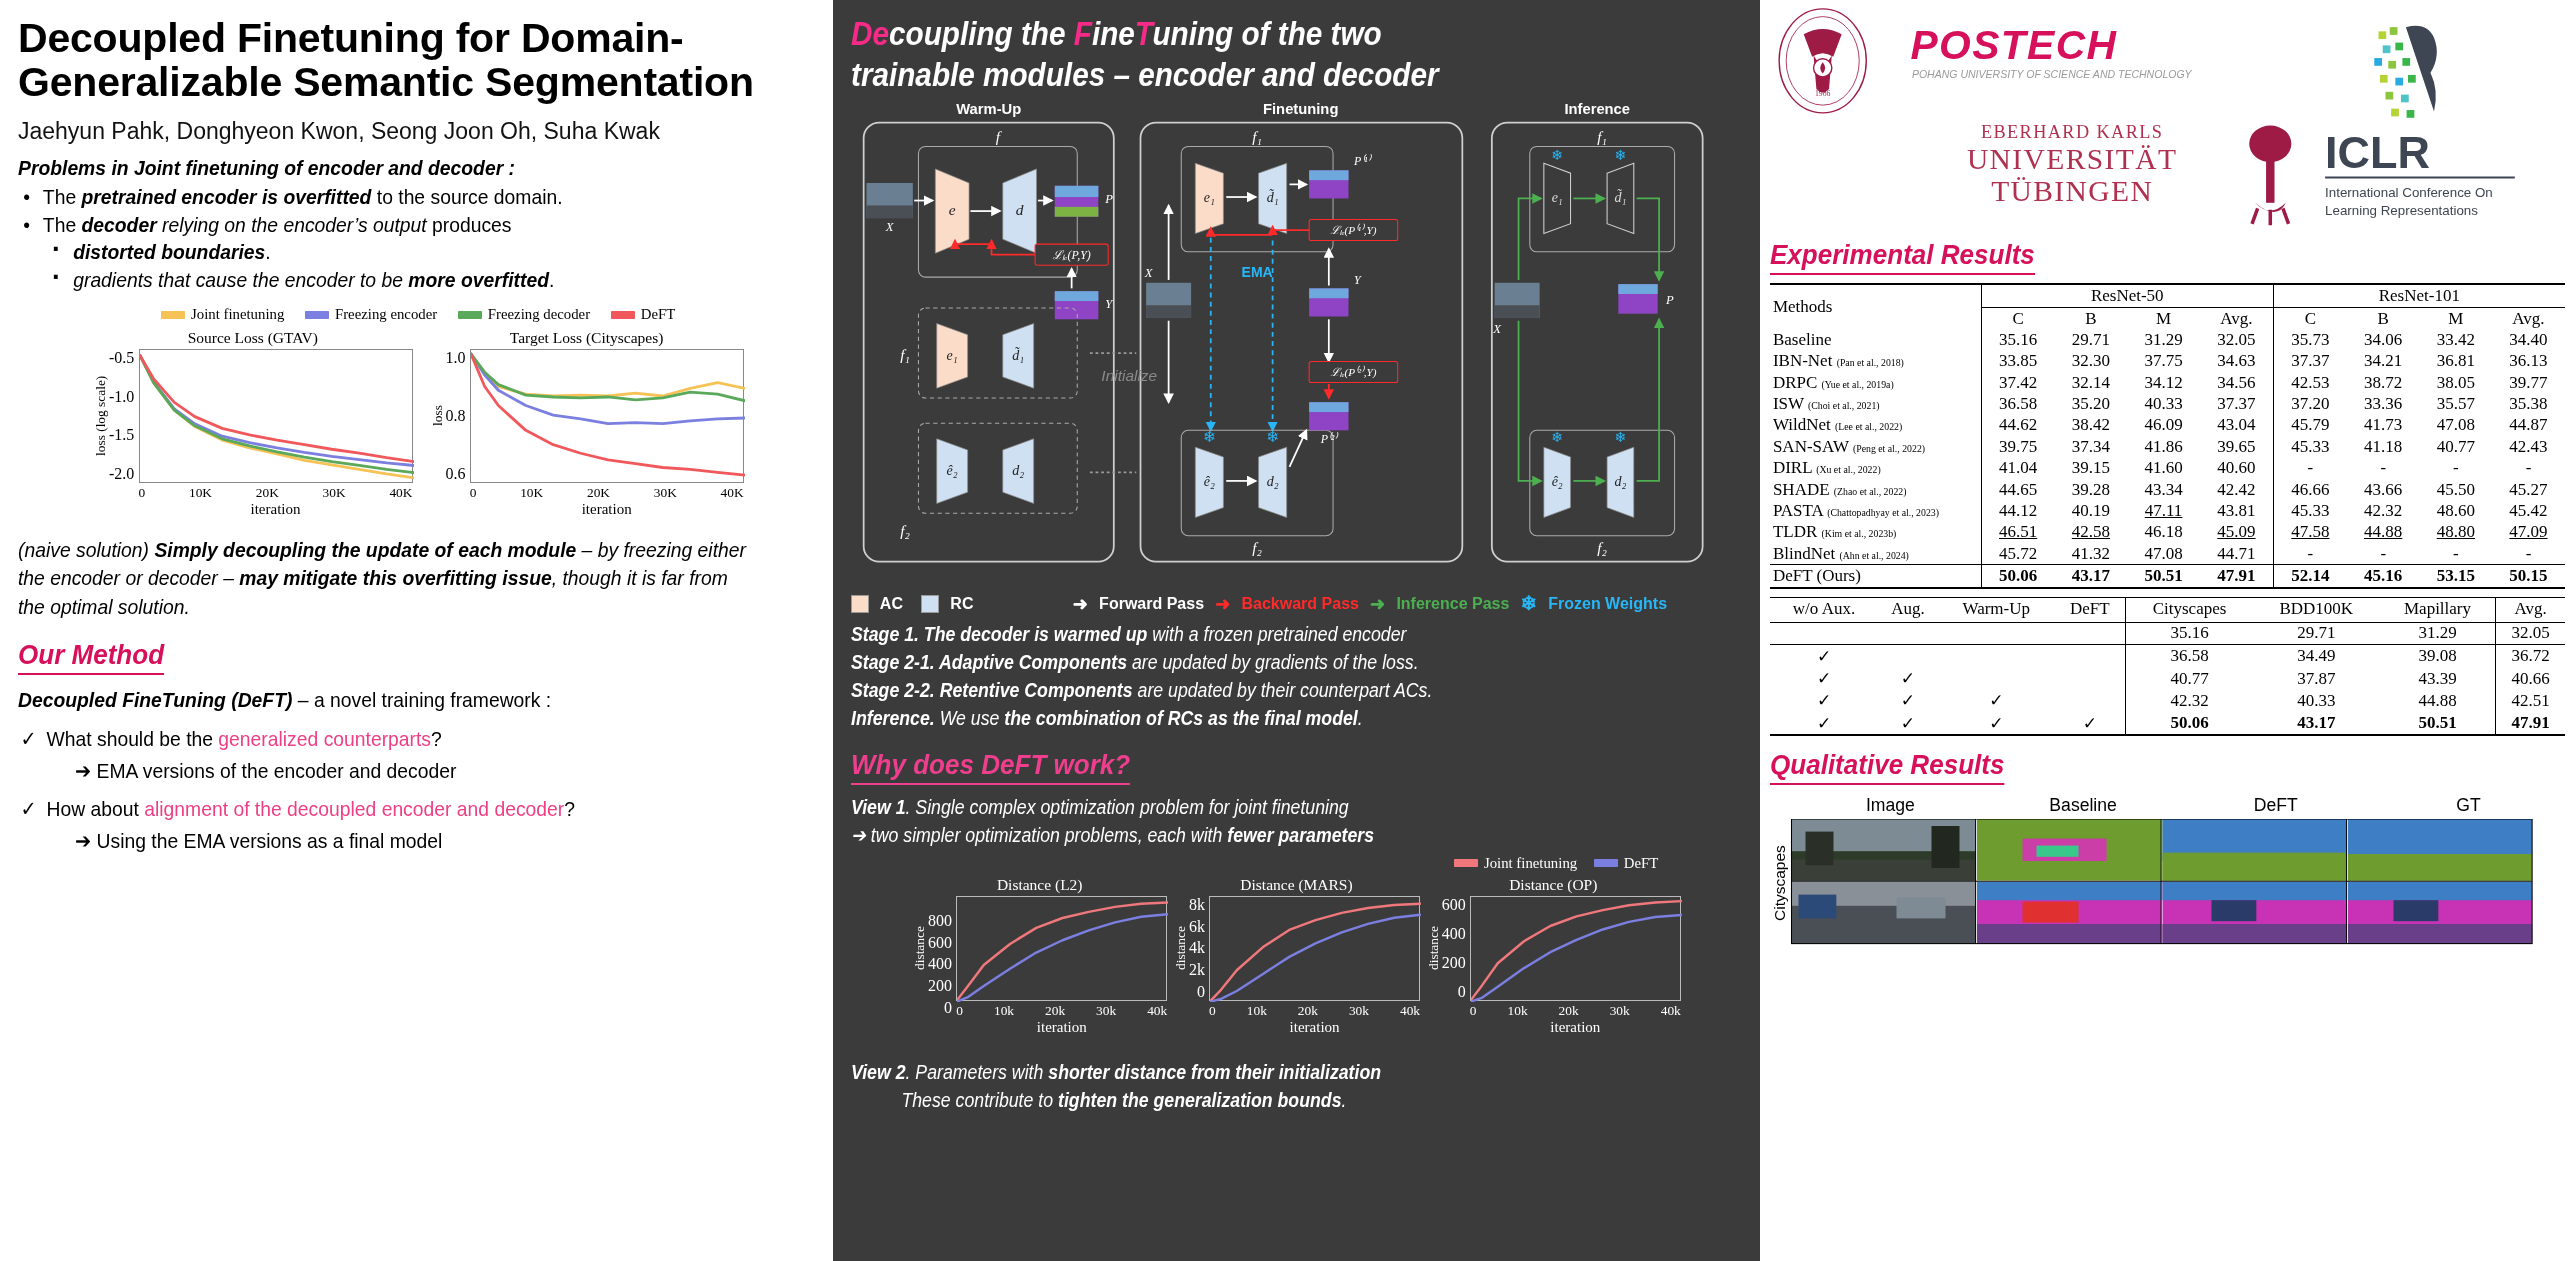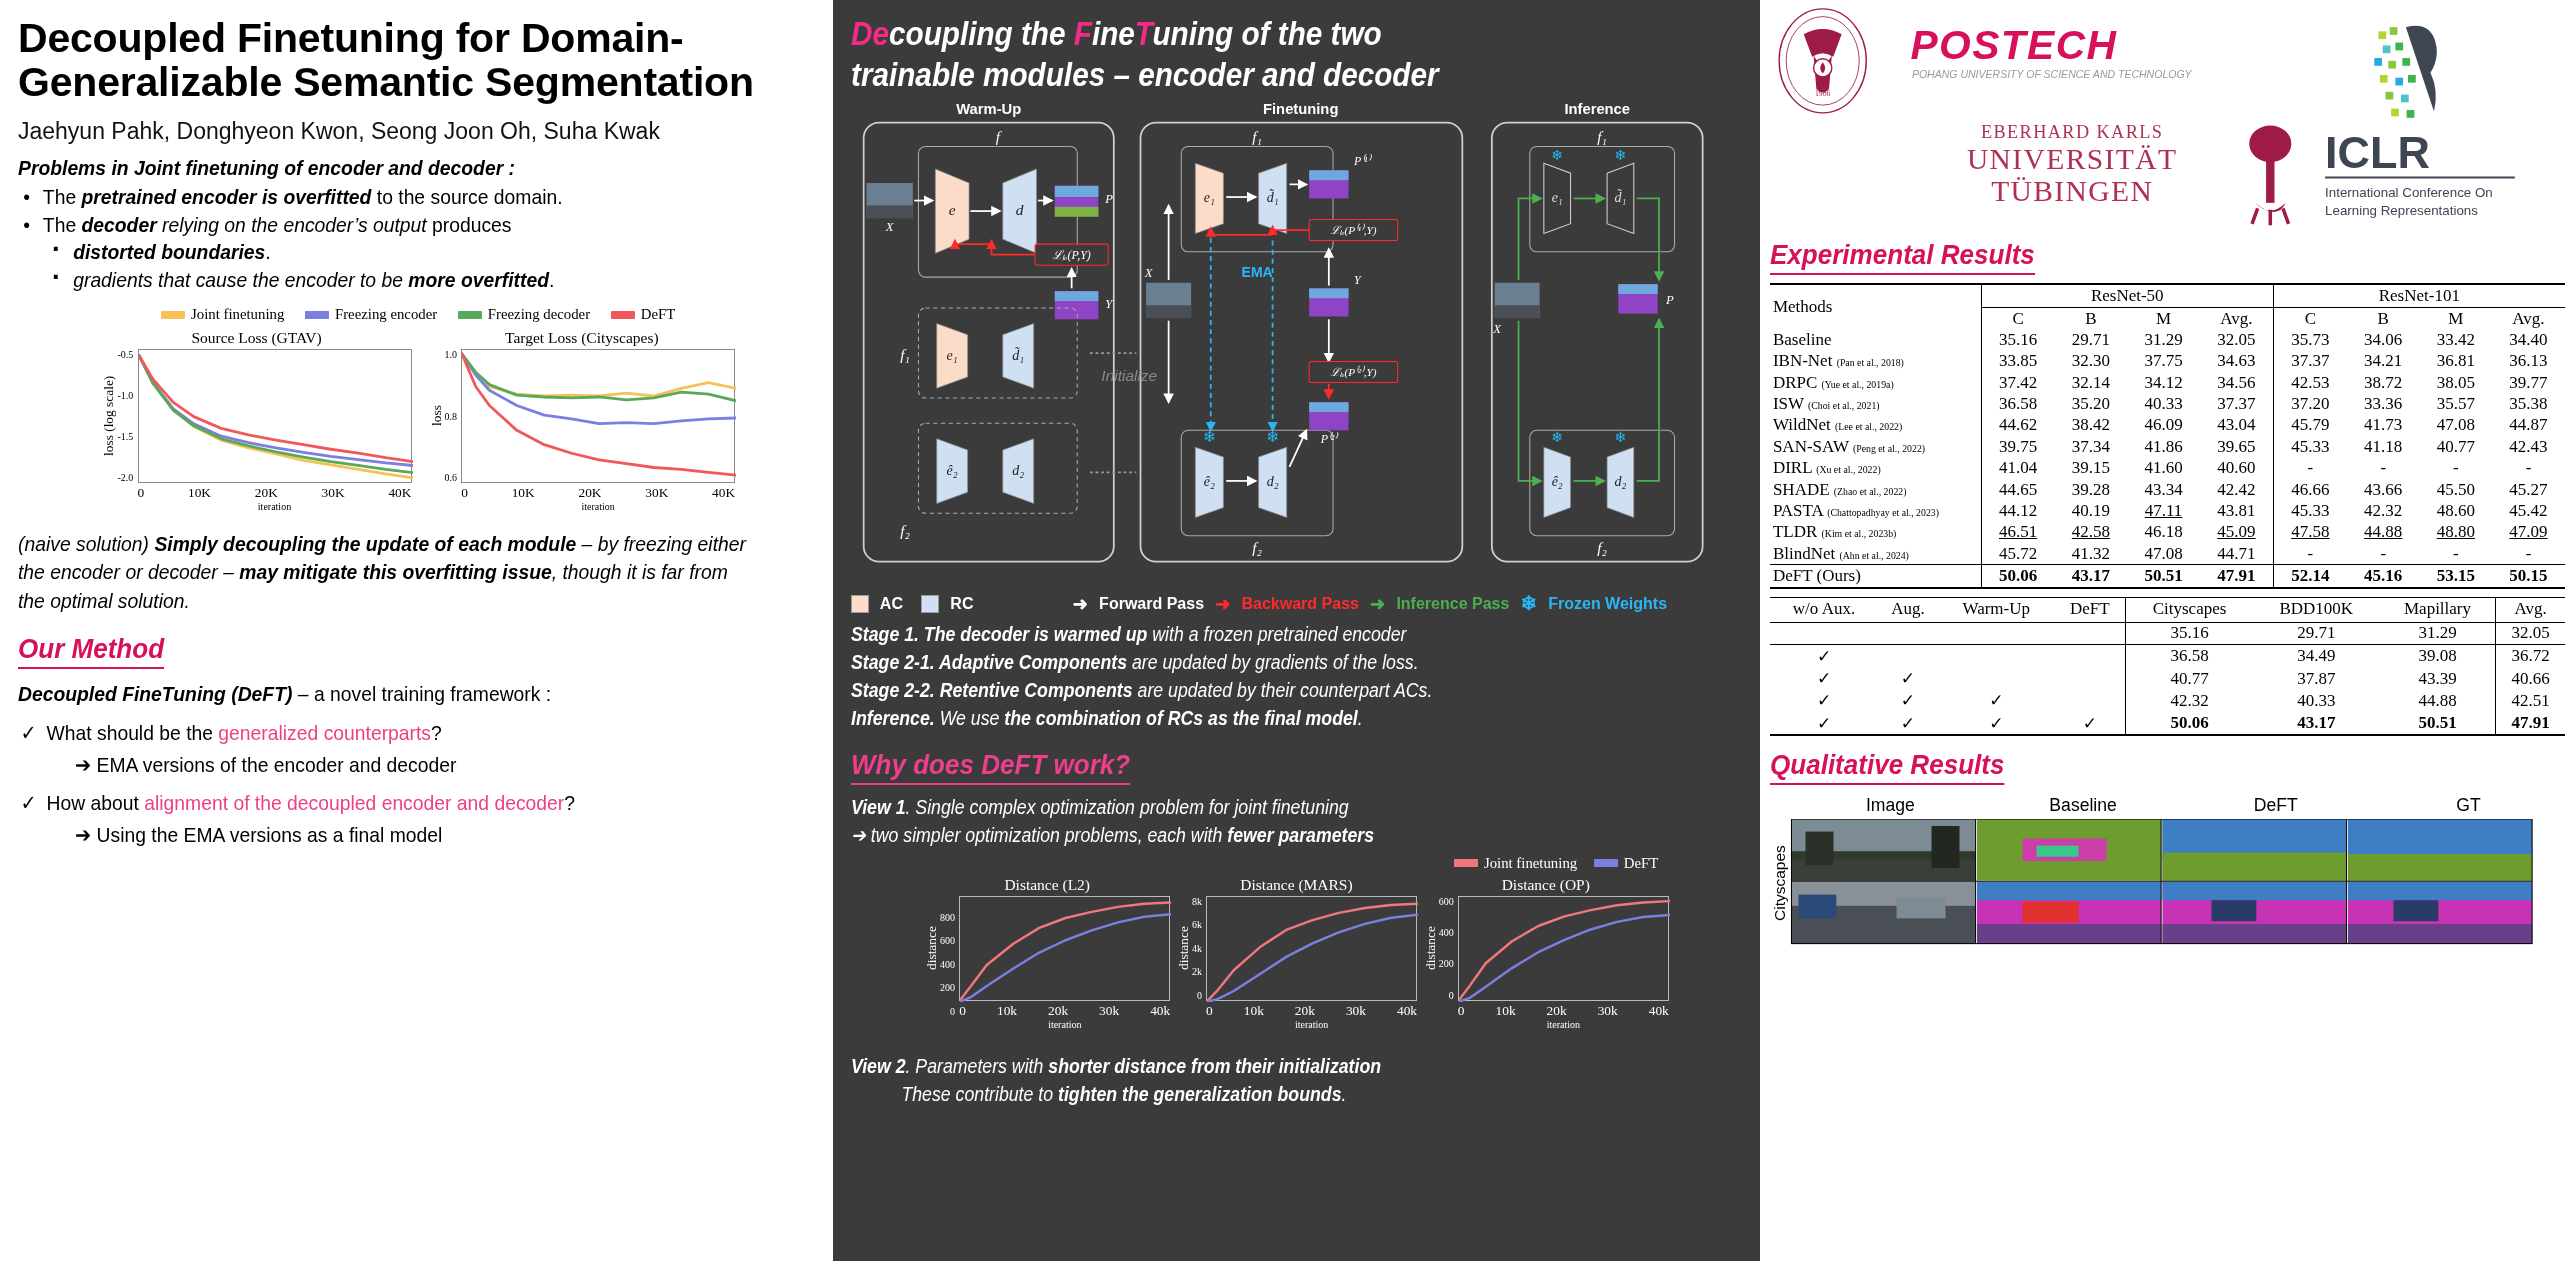--- a/index.html
+++ b/index.html
@@ -51,24 +51,24 @@
     font-family:"Liberation Serif", serif; font-size:14.8px; }
   .legend-item { display:flex; align-items:center; gap:5.6px; white-space:nowrap; }
   .legend-swatch { width:24px; height:7.7px; border-radius:0.7px; display:block; }
   .charts2 { display:flex; gap:17px; margin-top:5.6px; justify-content:center; }
   .mplchart { font-family:"Liberation Serif", serif; color:#000; }
   .mpl-title { text-align:center; font-size:15.5px; margin-bottom:2.1px; }
   .mpl-body { display:flex; }
   .mpl-ylab { writing-mode:vertical-rl; transform:rotate(180deg); font-size:13.4px;
     display:flex; align-items:center; justify-content:center; }
   .mpl-yticks { display:flex; flex-direction:column; justify-content:space-between;
-    font-size:10px; text-align:right; padding-right:4.2px; }
+    font-size:16px; text-align:right; padding-right:4.2px; }
   .mpl-plot { border:1.1px solid #888; background:#fff; position:relative; }
   .mpl-xticks { display:flex; justify-content:space-between; font-size:13.4px; margin-top:2.1px; }
-  .mpl-xlab { text-align:center; font-size:10px; }
+  .mpl-xlab { text-align:center; font-size:15px; }
 
   
   .mid-title { font-size:33px; font-style:italic; font-weight:bold; color:#fff;
     line-height:1.26; transform:scaleX(0.9); transform-origin:left center; letter-spacing:0px; }
   .mid-title .pk { color:#f72a87; }
   .diagram { margin-top:4.2px; background:#3b3b3b; position:relative; height:492px; }
   .mid-text { color:#fff; font-size:19.7px; line-height:1.42; font-style:italic;
     transform:scaleX(0.90); transform-origin:left center; white-space:nowrap; }
   .mid-text .reg { font-weight:normal; }
   .mid-text .bo { font-weight:bold; }

